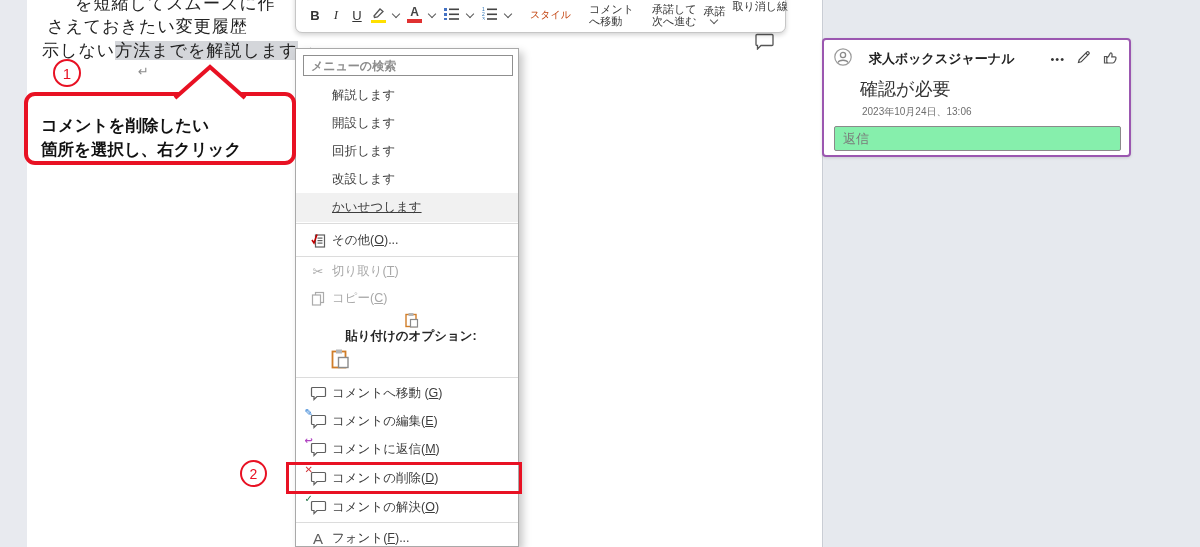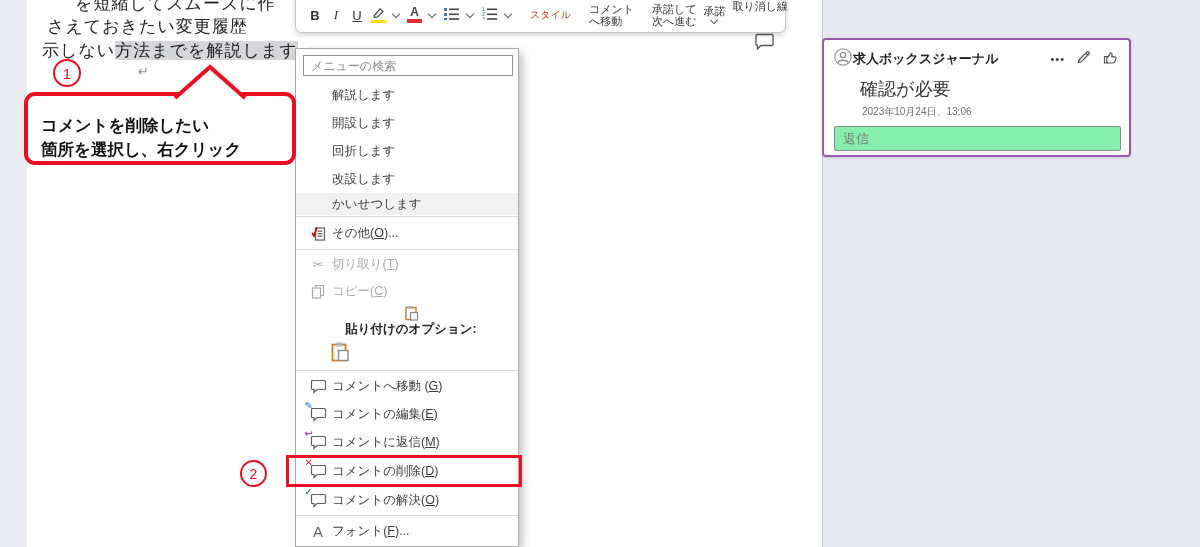--- a/index.html
+++ b/index.html
@@ -23,21 +23,21 @@
   .chev { width:6px; height:6px; border-right:1.4px solid #5a5a5a; border-bottom:1.4px solid #5a5a5a; transform:rotate(45deg); margin:-3px 1px 0 0; flex:0 0 auto; }
   .tb-sep { width:1px; height:28px; background:#d4d4d4; margin:0 2px; }
   .tb-label { font-size:10px; color:#c2410c; white-space:nowrap; }
   .tb-label2 { font-size:11px; line-height:12.5px; color:#333; white-space:nowrap; }
   .colorchip { display:flex; flex-direction:column; align-items:center; gap:1px; }
   .chip-bar { width:15px; height:3.5px; }
 
   
   .ctx-menu { position:absolute; left:295px; top:48px; width:224px; height:499px; background:#fff;
     border:1px solid #a9a9a9; box-shadow:4px 4px 8px rgba(0,0,0,.22); z-index:6; }
-  .menu-search { margin:6px 16px 5px 7px; width:210px; height:21px; border:1px solid #8f8f8f; font-size:12px; padding:0 7px; color:#333; font-family:inherit; }
+  .menu-search { margin:6px 16px 5px 7px; width:210px; height:21px; border:1px solid #8f8f8f; font-size:12px; padding:0 7px; color:#333; font-family:inherit;font-weight:bold; }
   .menu-search::placeholder { color:#8c8c8c; }
   .mi { height:28px; display:flex; align-items:center; font-size:12.5px; color:#3d3d3d; padding-left:8px; position:relative; }
   .mi .icon-cell { width:28px; display:flex; justify-content:center; align-items:center; flex:0 0 auto; }
   .mi.suggest { padding-left:36px; }
   .mi.hl { background:#f1f1f1; }
   .mi.disabled { color:#a8a8a8; }
   .mi.bold-label { font-weight:bold; color:#262626;flex-direction:column; }
   .mi-sep { border-top:1px solid #dcdcdc; margin:1px 0; }
   .key { text-decoration:underline; }
   .paste-row { height:36px; display:flex; align-items:center; padding-left:34px; }
@@ -54,21 +54,21 @@
     border:4px solid #e81123; border-radius:11px; display:flex; flex-direction:column; justify-content:flex-end;
     padding-left:13px; z-index:7; }
   .callout .line { font-size:16.5px; font-weight:bold; color:#111; line-height:24px; white-space:nowrap; }
   .callout-tail { position:absolute; left:170px; top:64px; z-index:8; }
 
   
   .comment-panel { position:absolute; left:824px; top:0; width:376px; height:547px; background:#e6e9ee; }
   .comment-card { position:absolute; left:822px; top:38px; width:309px; height:119px; background:#fff;
     border:2px solid #9b57b0; border-radius:4px; box-shadow:0 1px 3px rgba(0,0,0,.12); z-index:3; padding:8px 10px; }
   .card-head { display:flex; align-items:center; }
-  .author { font-size:13px; font-weight:bold; color:#222; margin-left:1px; flex:1; white-space:nowrap; }
+  .author { font-size:13px; font-weight:bold; color:#222; margin-left:17px; flex:1; white-space:nowrap; }
   .card-icons { display:flex; align-items:center; gap:11px; color:#444; }
   .more-dots { font-size:11px; letter-spacing:1px; color:#333; }
   .card-body { font-size:18px; color:#333; margin:7px 0 0 26px; }
   .card-time { font-size:10px; color:#6d6d6d; margin:4px 0 0 28px; }
   .reply-box { margin:7px 0 0 0; width:287px; height:25px; border:1px solid #8a8a8a; border-radius:2px; background:#86efac; display:flex; align-items:center; }
   .reply-input { border:none; outline:none; width:100%; height:100%; font-size:13px; padding:0 8px; color:#333; font-family:inherit; background:transparent; }
   .reply-input::placeholder { color:#7a7a7a; }
 
   .margin-bubble { position:absolute; left:755px; top:33px; z-index:2; }
 </style>
@@ -157,21 +157,21 @@
     </svg>
 </span>
 
 <div class="ctx-menu">
   <input class="menu-search" type="text" placeholder="メニューの検索" style="">
 
   <div class="mi suggest">解説します</div>
   <div class="mi suggest">開設します</div>
   <div class="mi suggest">回折します</div>
   <div class="mi suggest">改設します</div>
-  <div class="mi suggest hl" style="height:22px;">かいせつします</div>
+  <div class="mi suggest hl" style="height:29px;text-decoration:underline;">かいせつします</div>
 
   <div class="mi-sep"></div>
 
   <div class="mi" style="height:30px;">
     <span class="icon-cell">
       <svg width="15" height="15" viewBox="0 0 15 15">
           <rect x="4.5" y="2" width="9" height="12" fill="#fff" stroke="#5f5f5f" stroke-width="1.2"></rect>
           <rect x="6.5" y="4.5" width="5" height="1.2" fill="#5f5f5f"></rect>
           <rect x="6.5" y="7" width="5" height="1.2" fill="#5f5f5f"></rect>
           <rect x="6.5" y="9.5" width="5" height="1.2" fill="#5f5f5f"></rect>

